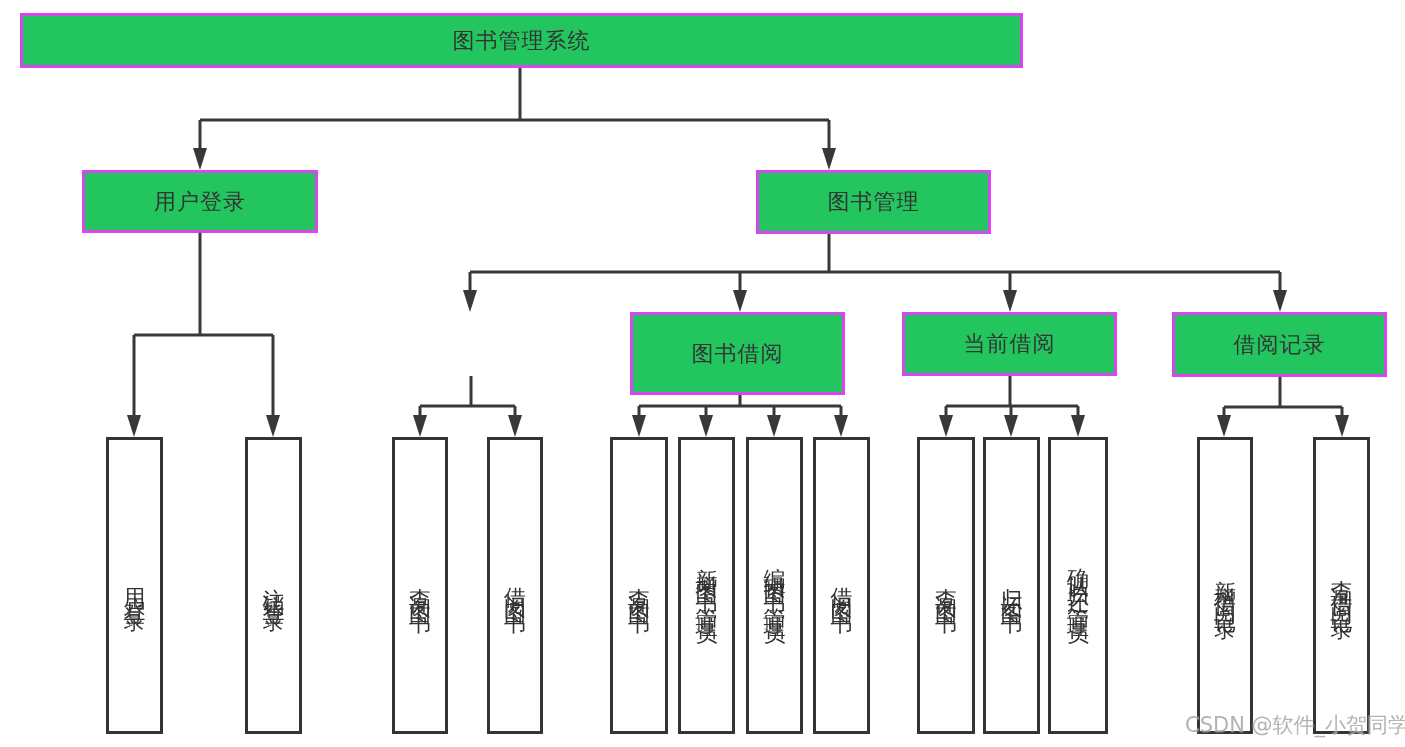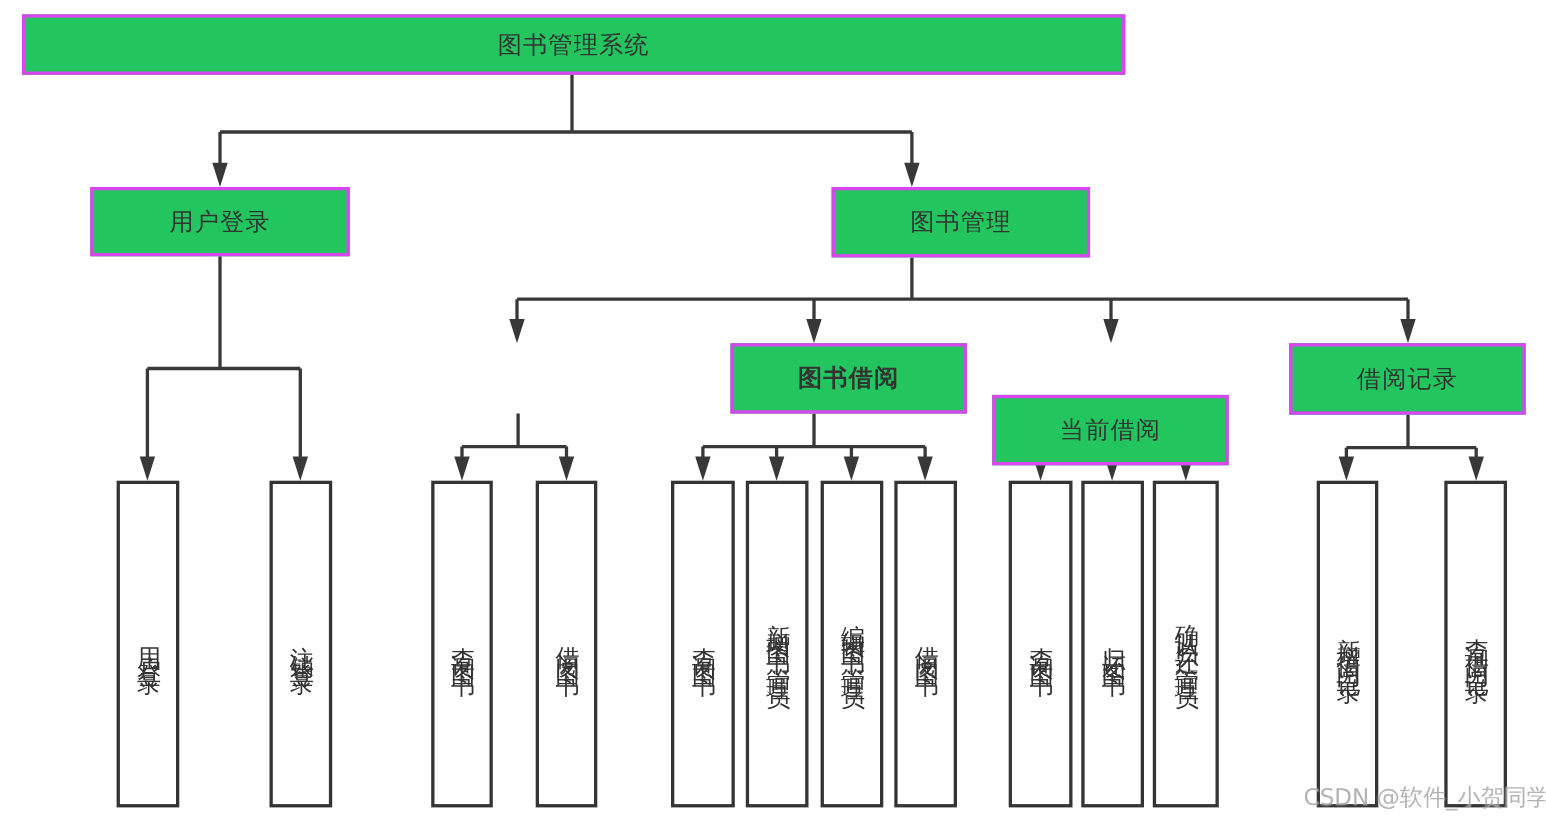--- a/index.html
+++ b/index.html
@@ -116,22 +116,22 @@
       <polygon points="1217,415 1231,415 1224,437"></polygon>
       <polygon points="1335,415 1349,415 1342,437"></polygon>
     </g>
   </svg>
 
   <div class="node" style="left:20px; top:13px; width:1003px; height:55px;">图书管理系统</div>
 
   <div class="node" style="left:82px; top:170px; width:236px; height:63px;">用户登录</div>
   <div class="node" style="left:712px; top:170px; width:235px; height:64px;margin-left:44px;">图书管理</div>
 
-  <div class="node" style="left:664px; top:312px; width:215px; height:64px;font-weight:bold;">图书借阅</div>
-  <div class="node" style="left:902px; top:312px; width:215px; height:64px;margin-top:47px;">当前借阅</div>
+  <div class="node" style="left:630px; top:312px; width:215px; height:83px;">图书借阅</div>
+  <div class="node" style="left:902px; top:312px; width:215px; height:64px;">当前借阅</div>
   <div class="node" style="left:1172px; top:312px; width:215px; height:65px;">借阅记录</div>
 
   <div class="leaf" style="left:106px; top:437px; width:57px; height:297px;">
     <span>用户登录</span>
   </div>
   <div class="leaf" style="left:245px; top:437px; width:57px; height:297px;">
     <span>注销登录</span>
   </div>
 
   <div class="leaf" style="left:392px; top:437px; width:56px; height:297px;">

